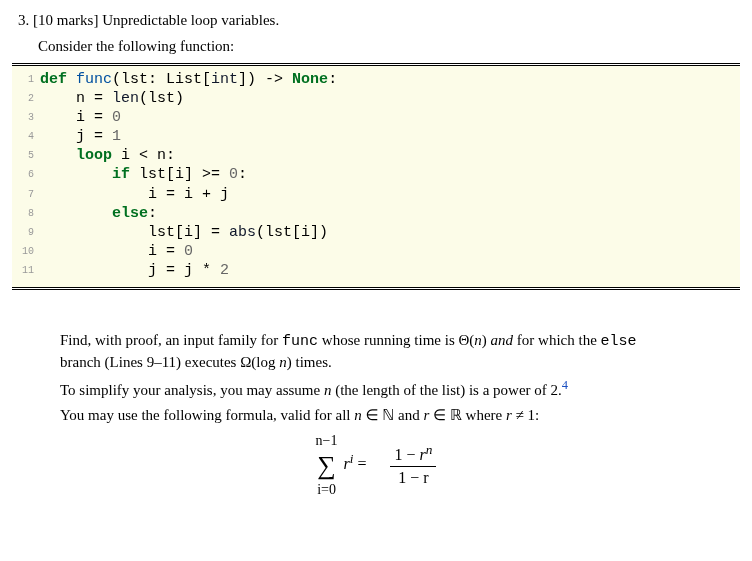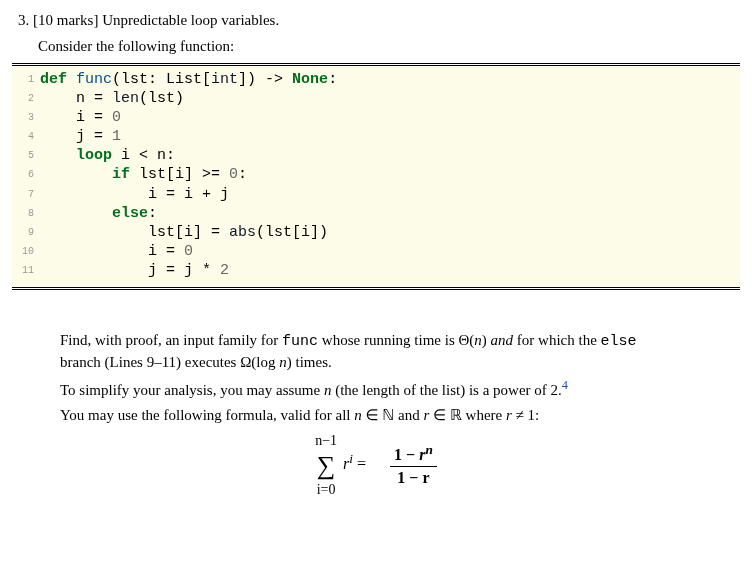--- a/index.html
+++ b/index.html
@@ -53,21 +53,21 @@
   .body-text { margin: 0 60px 5px 48px; }
   .math-display {
     text-align: center;
     font-family: "Times New Roman", serif;
     margin: 8px 0;
     font-size: 16px;
   }
   .sigma { font-size: 26px; vertical-align: middle; }
   .sumlim { font-size: 14px; display:block; text-align:center; line-height:1; }
   .sumwrap { display:inline-block; vertical-align: middle; margin-right:2px;}
-  .frac { display:inline-block; vertical-align: middle; text-align:center; margin-left:20px;font-weight:bold;}
+  .frac { display:inline-block; vertical-align: middle; text-align:center; margin-left:20px;}
   .frac .top { display:block; border-bottom:1px solid #000; padding:0 4px; }
   .frac .bot { display:block; padding:0 4px; }
   sup.fn { color:#1a4fc0; }
   .tt { font-family: "Courier New", monospace; }
 </style>
 </head>
 <body>
 
 <div class="question-header">
   <span class="num">3.</span>

